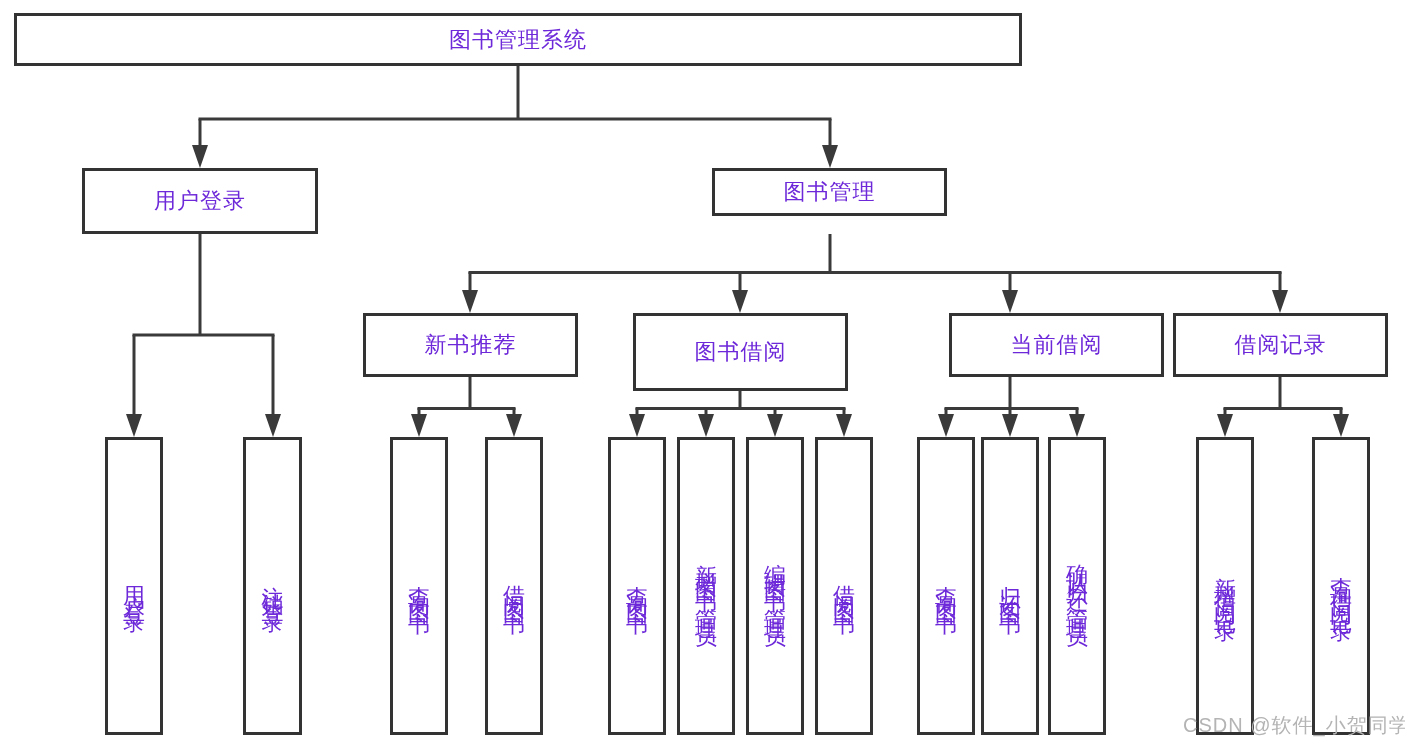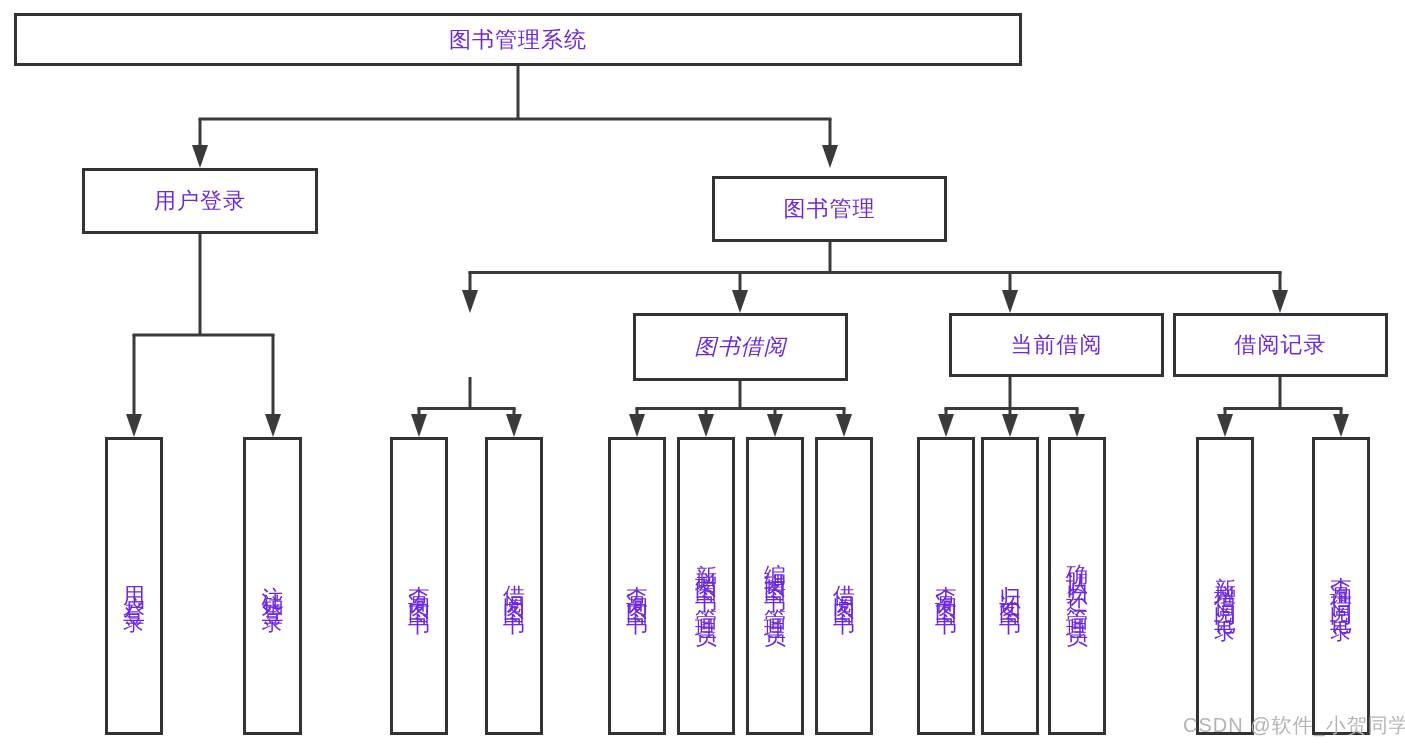--- a/index.html
+++ b/index.html
@@ -95,25 +95,28 @@
     </g>
   </svg>
 
   <div class="node" style="left:14px;top:13px;width:1008px;height:53px;">
     <span class="h-label">图书管理系统</span>
   </div>
 
   <div class="node" style="left:82px;top:168px;width:236px;height:66px;">
     <span class="h-label">用户登录</span>
   </div>
-  <div class="node" style="left:712px;top:168px;width:235px;height:66px;margin-top:8px;">
+  <div class="node" style="left:712px;top:168px;width:235px;height:48px;">
     <span class="h-label">图书管理</span>
   </div>
 
-  <div class="node" style="left:633px;top:313px;width:215px;height:68px;font-style:italic;">
+  <div class="node" style="left:363px;top:313px;width:215px;height:64px;">
+    <span class="h-label">新书推荐</span>
+  </div>
+  <div class="node" style="left:633px;top:313px;width:215px;height:78px;">
     <span class="h-label">图书借阅</span>
   </div>
   <div class="node" style="left:903px;top:313px;width:215px;height:64px;margin-left:46px;">
     <span class="h-label">当前借阅</span>
   </div>
   <div class="node" style="left:1173px;top:313px;width:215px;height:64px;">
     <span class="h-label">借阅记录</span>
   </div>
 
   <div class="node leaf" style="left:105px;">

